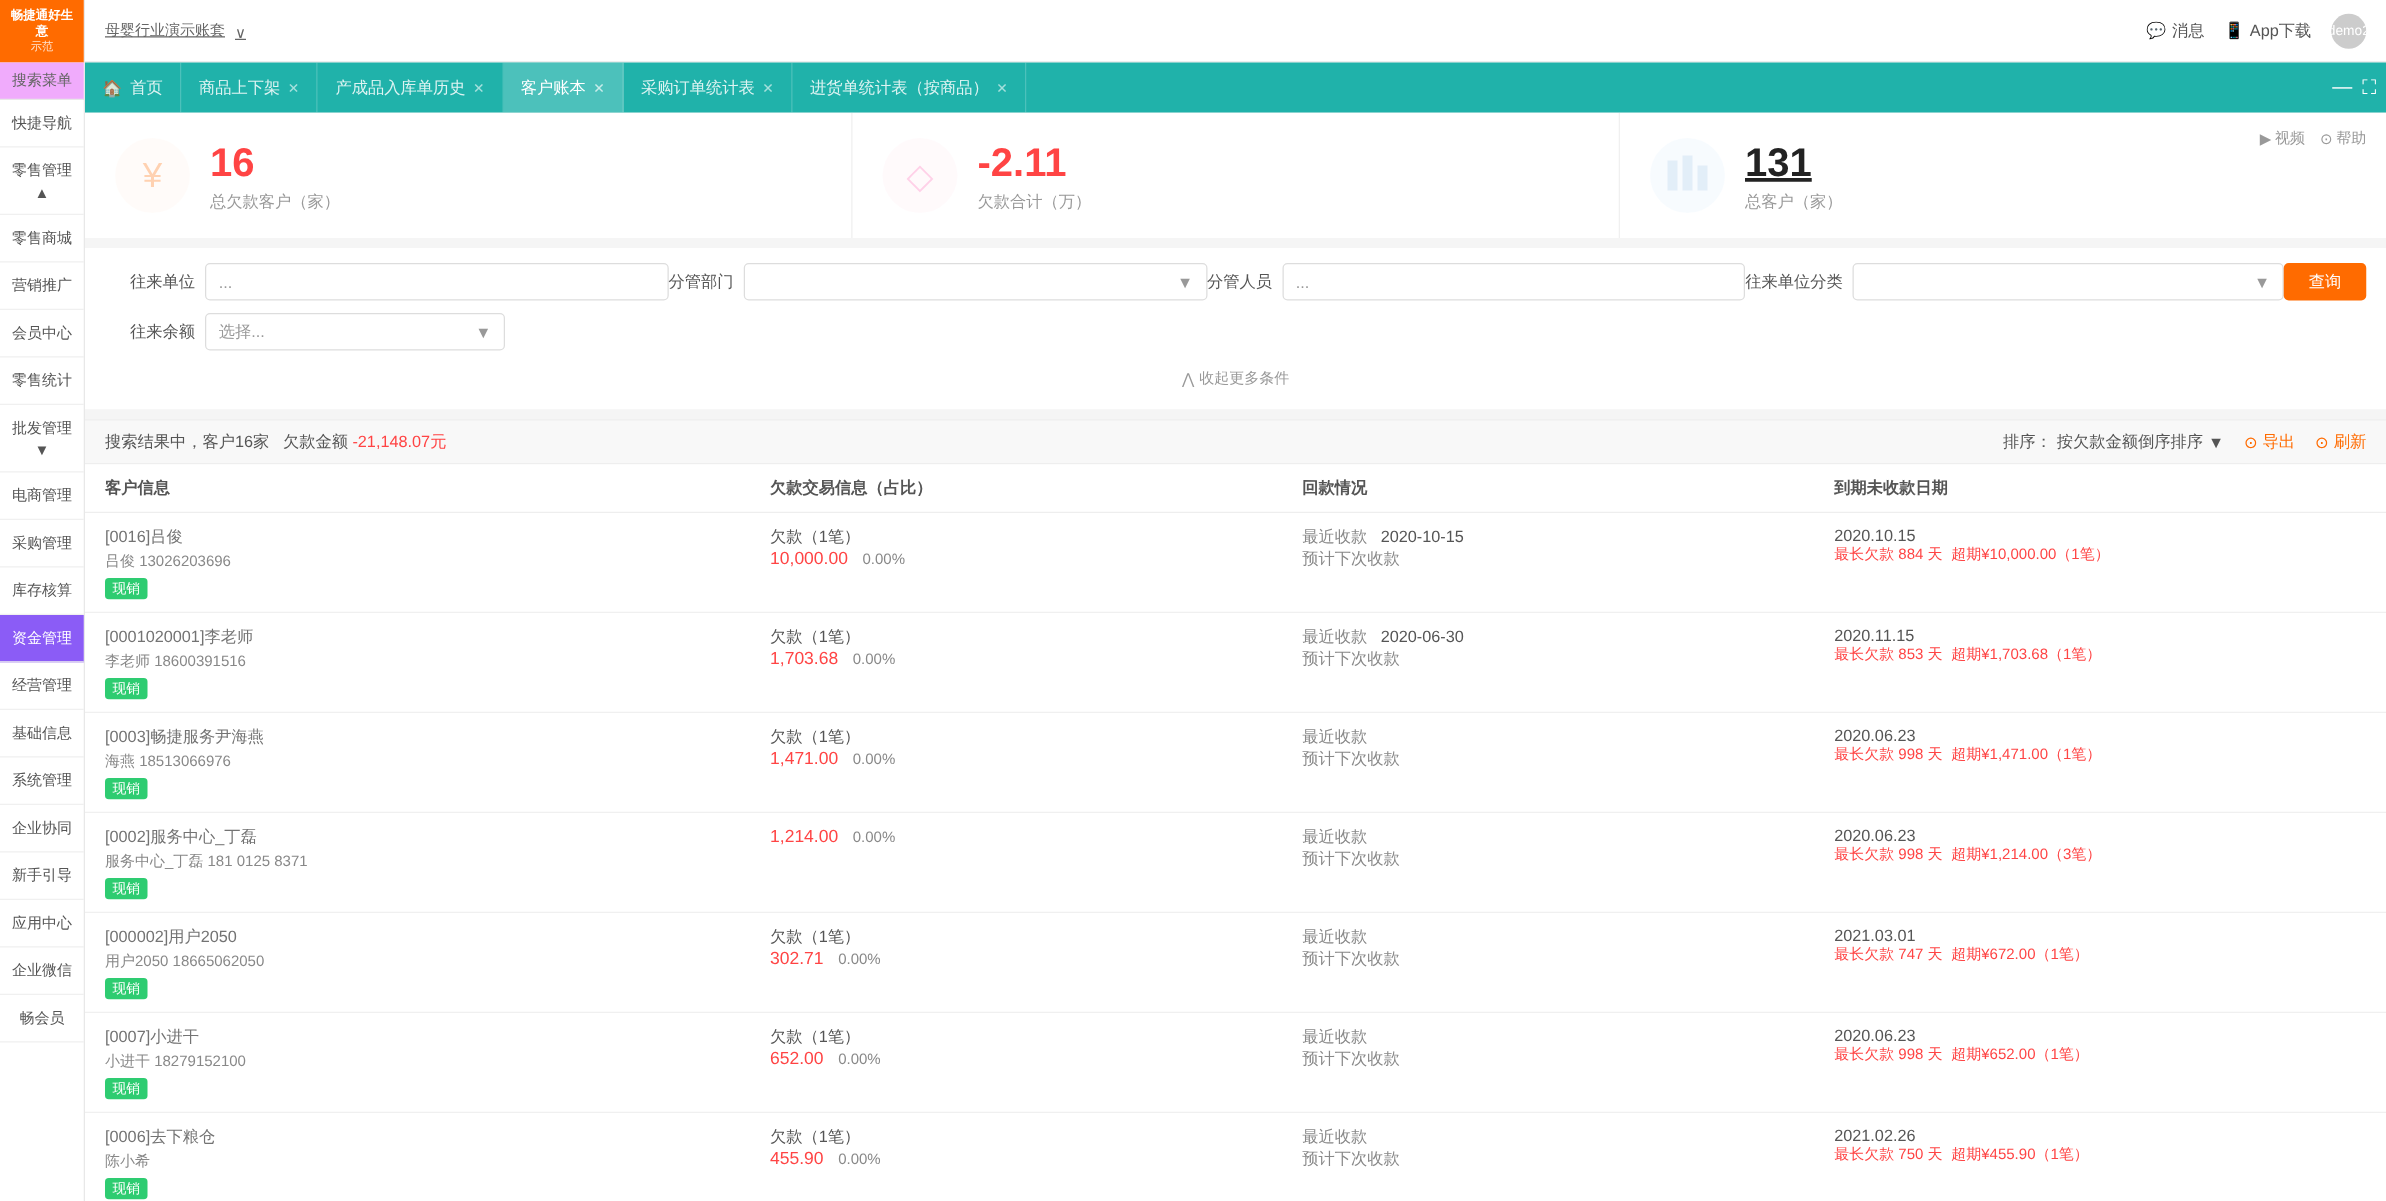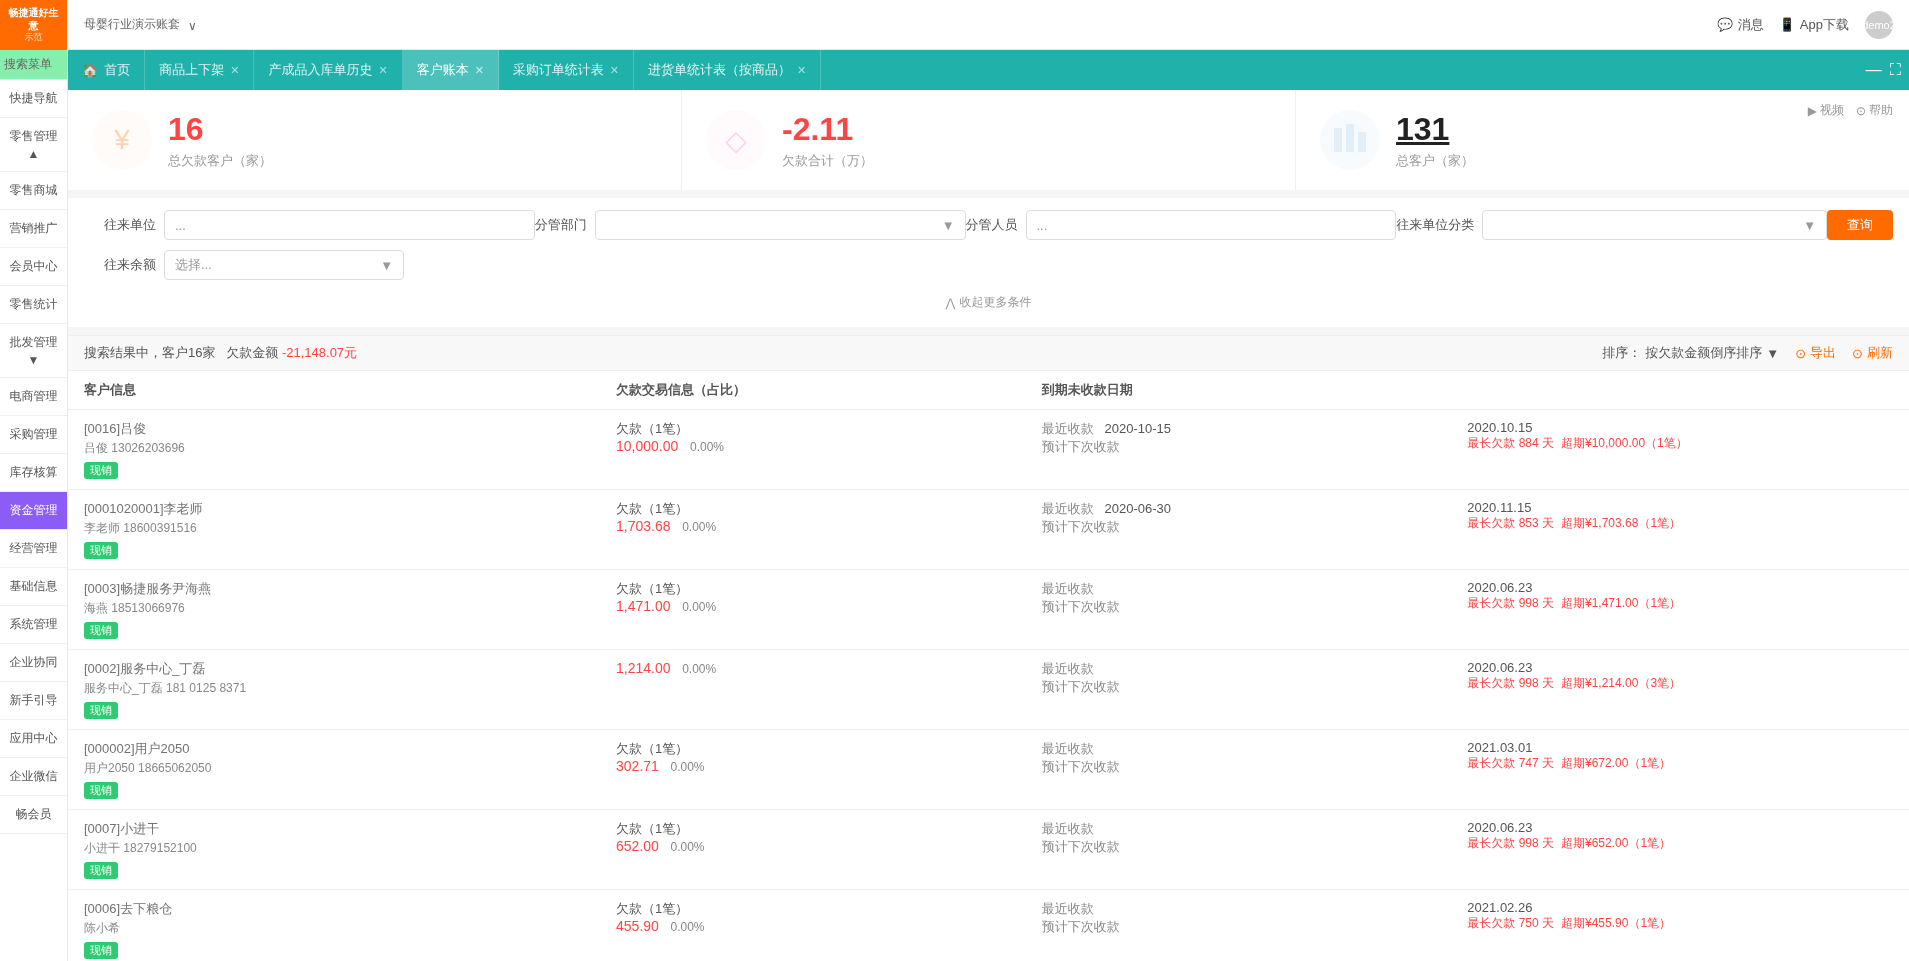--- a/index.html
+++ b/index.html
@@ -5,28 +5,28 @@
     * { box-sizing: border-box; margin: 0; padding: 0; }
     body { font-family: 'Microsoft YaHei', Arial, sans-serif; font-size: 13px; background: #f5f5f5; color: #333; overflow: hidden; height: 961px; }
 
     
     .app-wrapper { display: flex; height: 961px; }
     .sidebar { width: 68px; background: #fff; border-right: 1px solid #e8e8e8; display: flex; flex-direction: column; }
     .main-area { flex: 1; display: flex; flex-direction: column; overflow: hidden; }
 
     
     .sidebar-logo { background: #ff6b00; padding: 8px; text-align: center; color: #fff; font-size: 11px; line-height: 1.3; height: 50px; display: flex; align-items: center; justify-content: center; }
-    .sidebar-search { background: #86efac; padding: 6px 4px; font-size: 12px; color: #666; cursor: pointer; border-bottom: 1px solid #e8e8e8; }
+    .sidebar-search { background: #f0abfc; padding: 6px 4px; text-align: center; font-size: 12px; color: #666; cursor: pointer; border-bottom: 1px solid #e8e8e8; }
     .sidebar-nav-item { padding: 10px 4px; text-align: center; font-size: 12px; color: #555; cursor: pointer; border-bottom: 1px solid #f0f0f0; }
     .sidebar-nav-item.active { background: #8b5cf6; color: #fff; }
     .sidebar-nav-item.has-arrow { display: flex; align-items: center; gap: 2px; flex-direction: column; }
 
     
     .top-bar { height: 50px; background: #fff; display: flex; align-items: center; justify-content: space-between; padding: 0 16px; border-bottom: 1px solid #e8e8e8; }
-    .top-bar-left { font-size: 12px; color: #666; display: flex; align-items: flex-end; gap: 8px; }
+    .top-bar-left { font-size: 12px; color: #666; display: flex; align-items: flex-end; gap: 8px; text-decoration: underline; }
     .top-bar-right { display: flex; align-items: center; gap: 16px; font-size: 13px; color: #555; }
     .top-bar-right .msg { display: flex; align-items: center; gap: 4px; cursor: pointer; }
     .top-bar-right .app { display: flex; align-items: center; gap: 4px; cursor: pointer; }
     .avatar { width: 28px; height: 28px; border-radius: 50%; background: #ccc; display: flex; align-items: center; justify-content: center; font-size: 11px; color: #fff; }
 
     
     .tabs-bar { background: #20b2aa; display: flex; align-items: center; padding: 0; height: 40px; overflow-x: auto; }
     .tabs-bar::-webkit-scrollbar { height: 0; }
     .tab-item { padding: 0 14px; height: 40px; display: flex; align-items: center; gap: 6px; font-size: 13px; color: rgba(255,255,255,0.85); cursor: pointer; white-space: nowrap; border-right: 1px solid rgba(255,255,255,0.2); }
     .tab-item.active { background: rgba(255,255,255,0.2); color: #fff; font-weight: 500; }
@@ -302,20 +302,21 @@
             <span>⊙</span>
             <span>刷新</span>
           </div>
         </div>
       </div>
 
       <div class="table-area">
         <div class="table-header">
           <div>客户信息</div>
           <div>欠款交易信息（占比）</div>
+          <div>回款情况</div>
           <div>到期未收款日期</div>
         </div>
 
         <div id="table-body">
             <div class="table-row-wrapper">
     <div class="table-row">
       <div class="customer-info">
         <div>
           <a class="customer-name">[0016]吕俊</a>
         </div>

